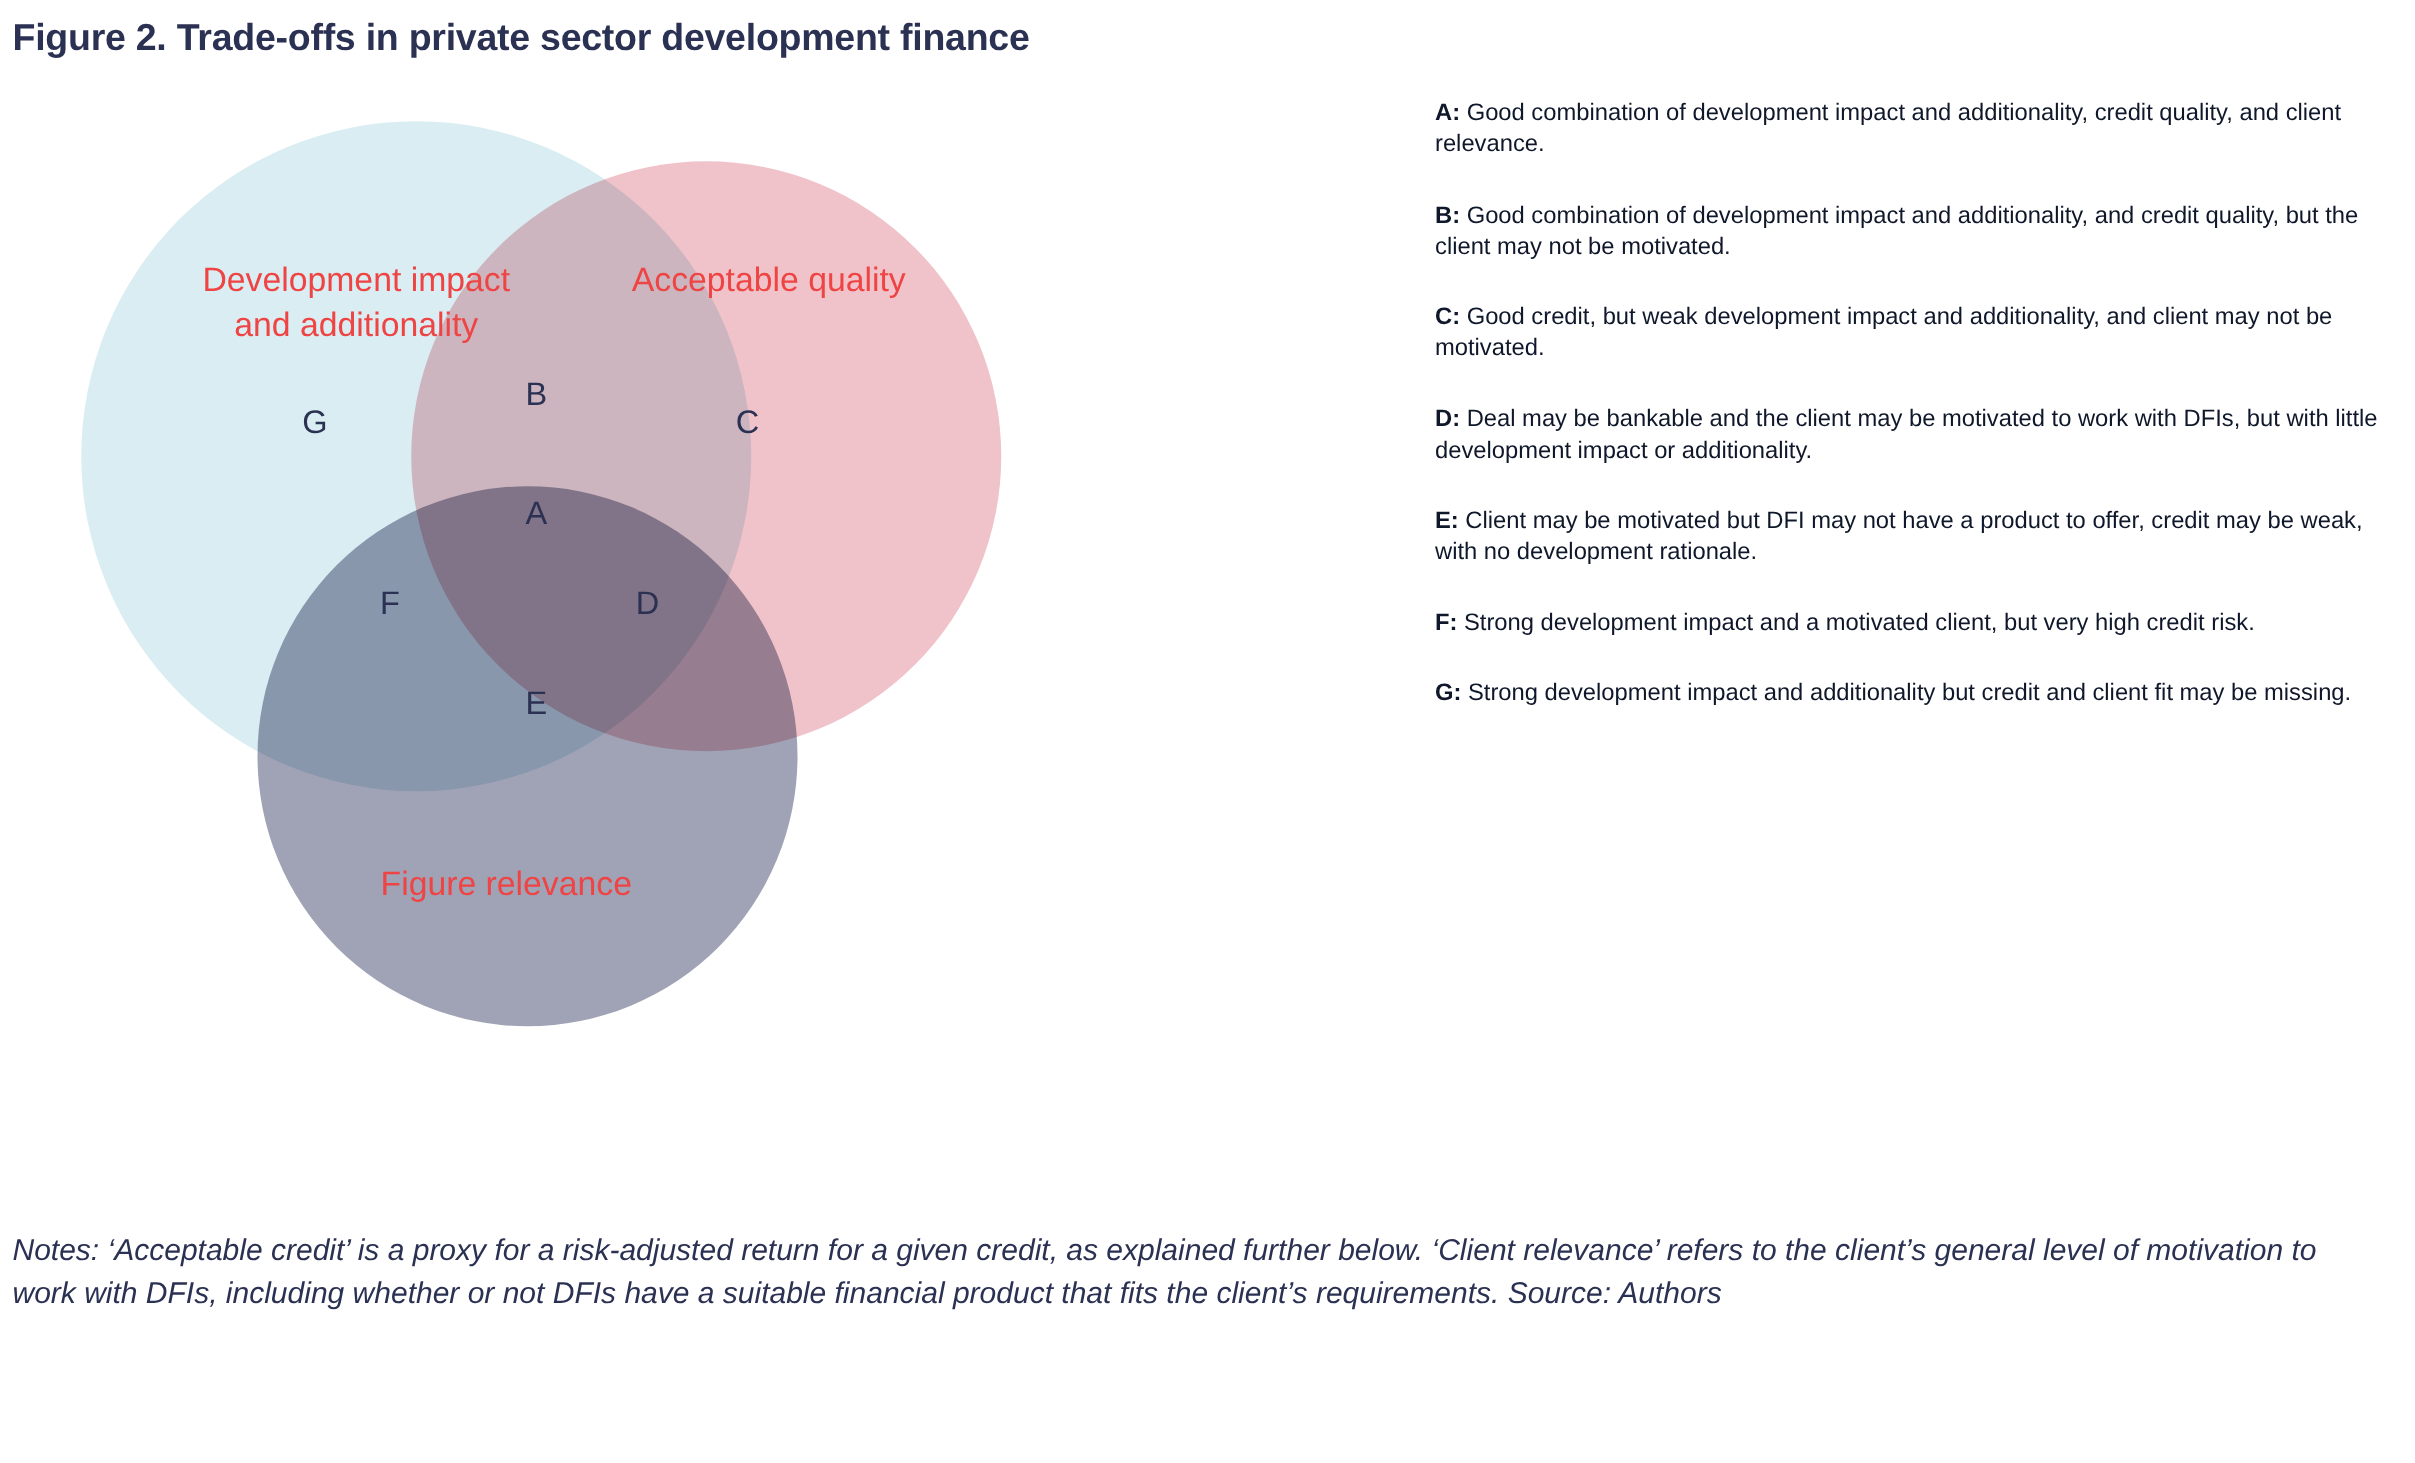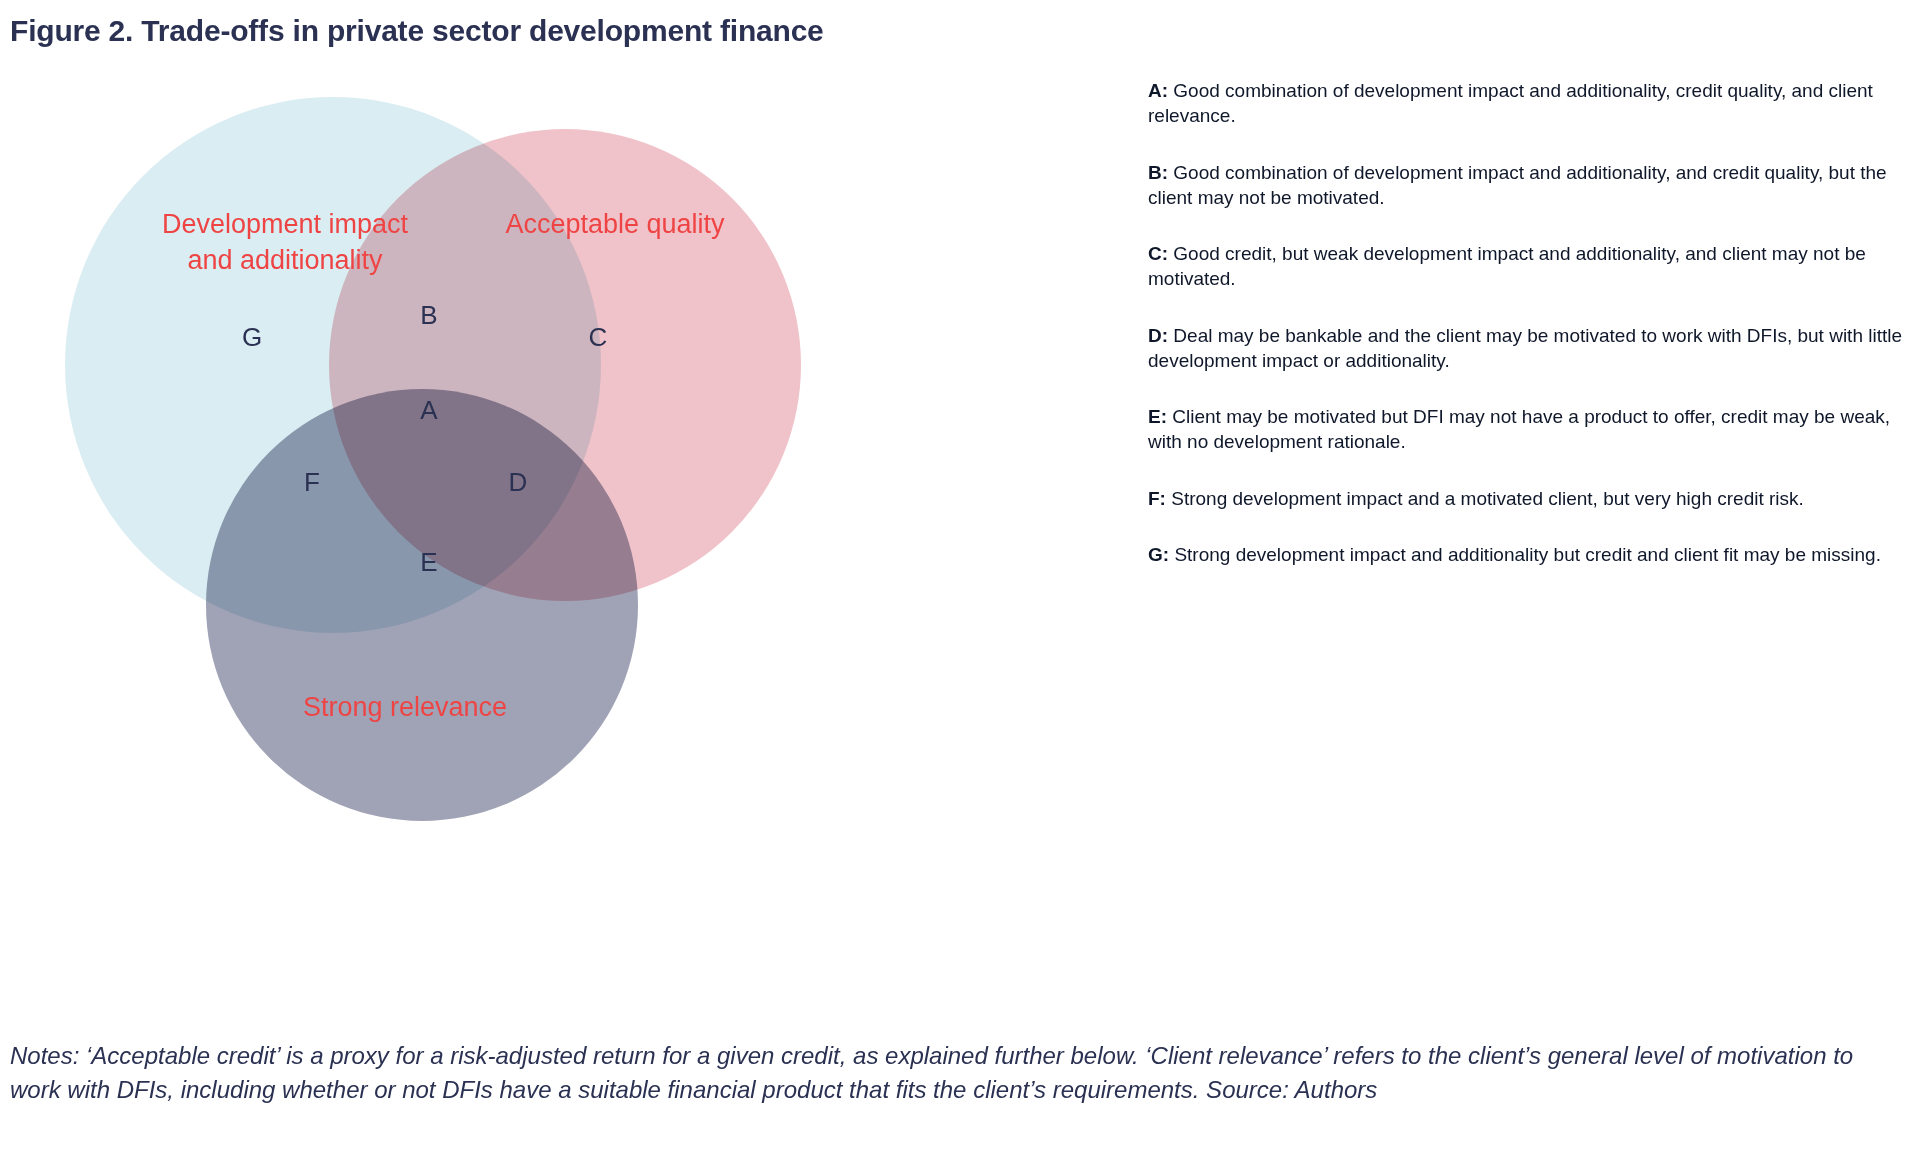--- a/index.html
+++ b/index.html
@@ -73,21 +73,21 @@
     line-height:1.33;
     color:#0f172a;
     margin-bottom:31px;
   }
   .legend-item:last-child{margin-bottom:0;}
   .legend-key{font-weight:bold;}
 
   
   .notes{
     position:absolute;
-    left:10px;top:1039px;
+    left:10px;top:984px;
     width:1900px;
     font-size:24px;
     line-height:1.42;
     font-style:italic;
     color:#2b3152;
   }
 </style>
 </head>
 <body>
 
@@ -101,21 +101,21 @@
       <g style="mix-blend-mode:normal">
         <circle cx="333" cy="270" r="268" fill="#daedf2" style="mix-blend-mode:multiply"></circle>
         <circle cx="565" cy="270" r="236" fill="#f0c3ca" style="mix-blend-mode:multiply"></circle>
         <circle cx="422" cy="510" r="216" fill="#a0a3b6" style="mix-blend-mode:multiply"></circle>
       </g>
     </svg>
 
     <div class="venn-label cap-blue">Development impact
 and additionality</div>
     <div class="venn-label cap-pink">Acceptable quality</div>
-    <div class="venn-label cap-gray">Strong relevance</div>
+    <div class="venn-label cap-gray">Figure relevance</div>
 
     <div class="venn-letter lt-G">G</div>
     <div class="venn-letter lt-B">B</div>
     <div class="venn-letter lt-C">C</div>
     <div class="venn-letter lt-A">A</div>
     <div class="venn-letter lt-F">F</div>
     <div class="venn-letter lt-D">D</div>
     <div class="venn-letter lt-E">E</div>
   </div>
 

